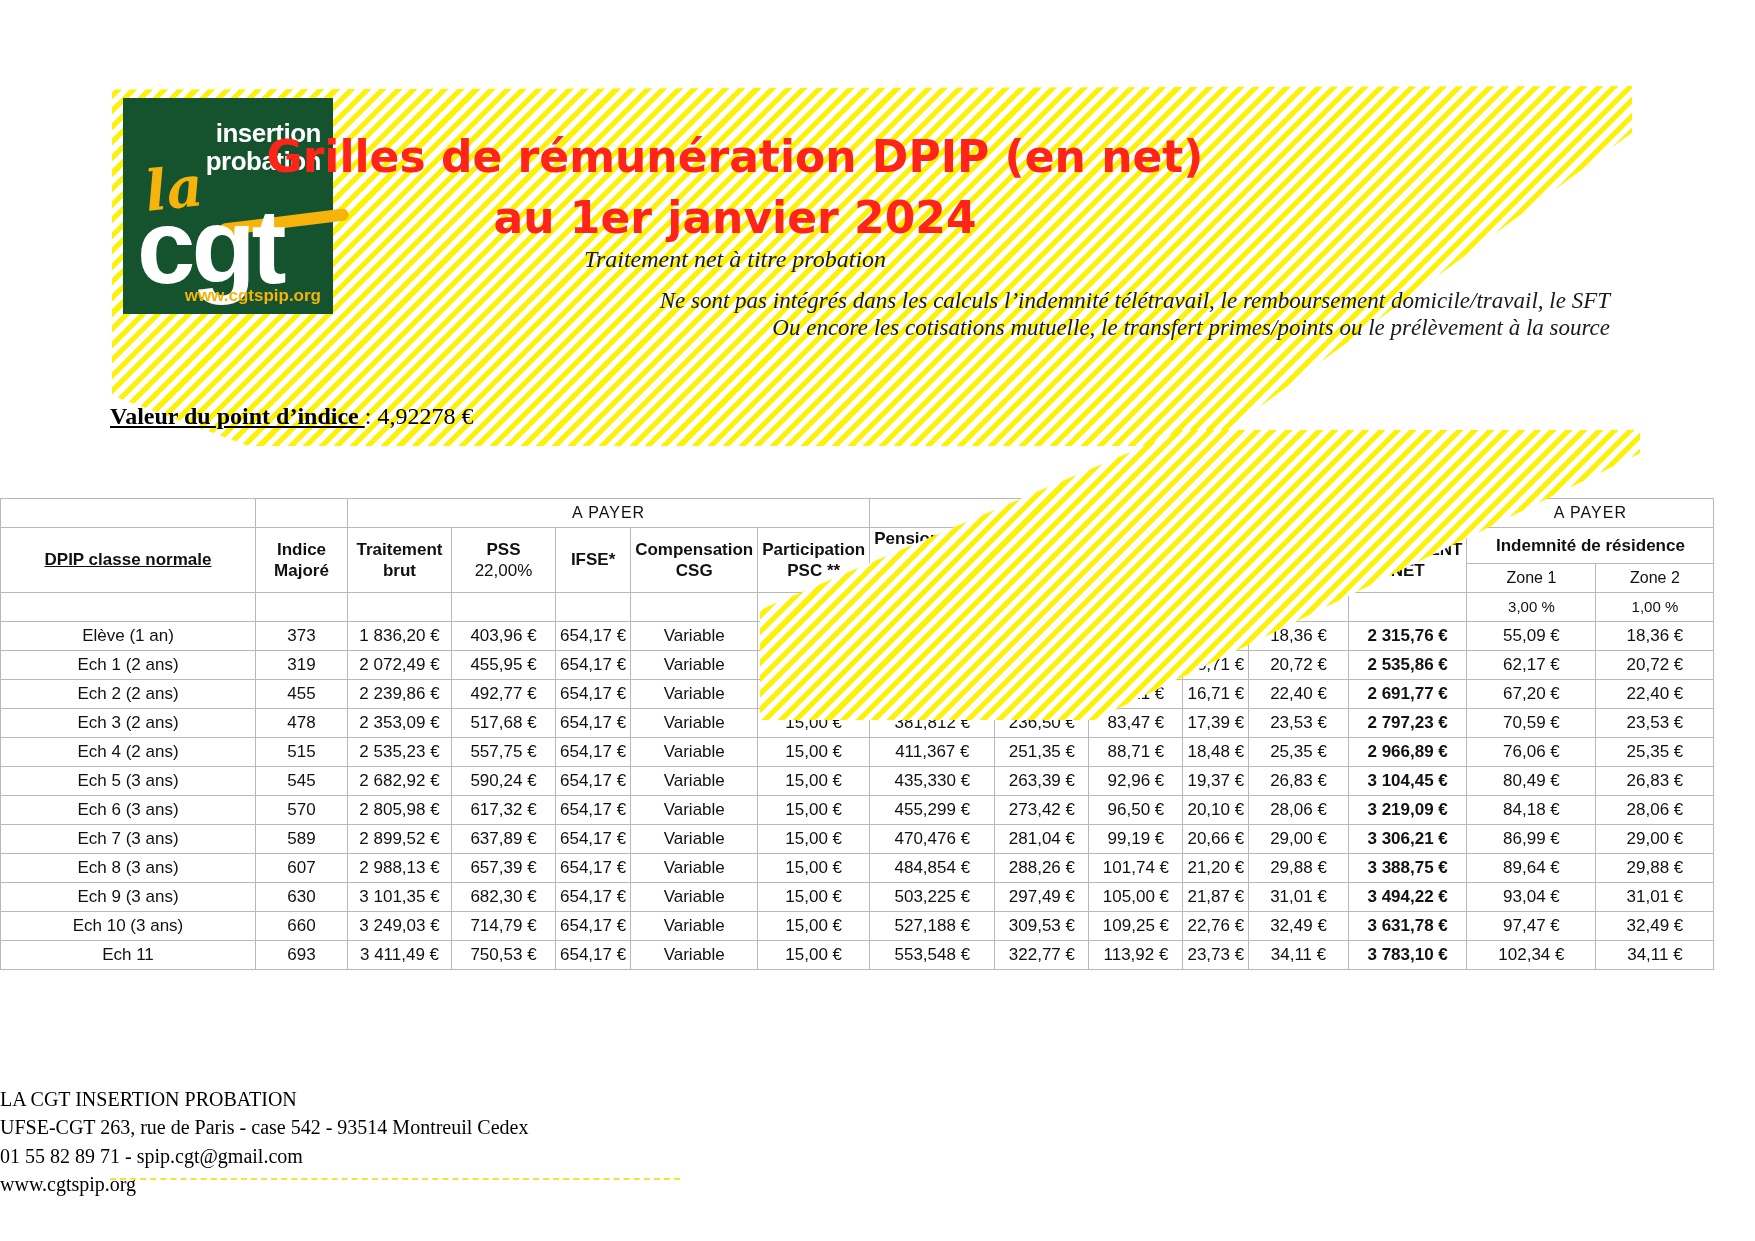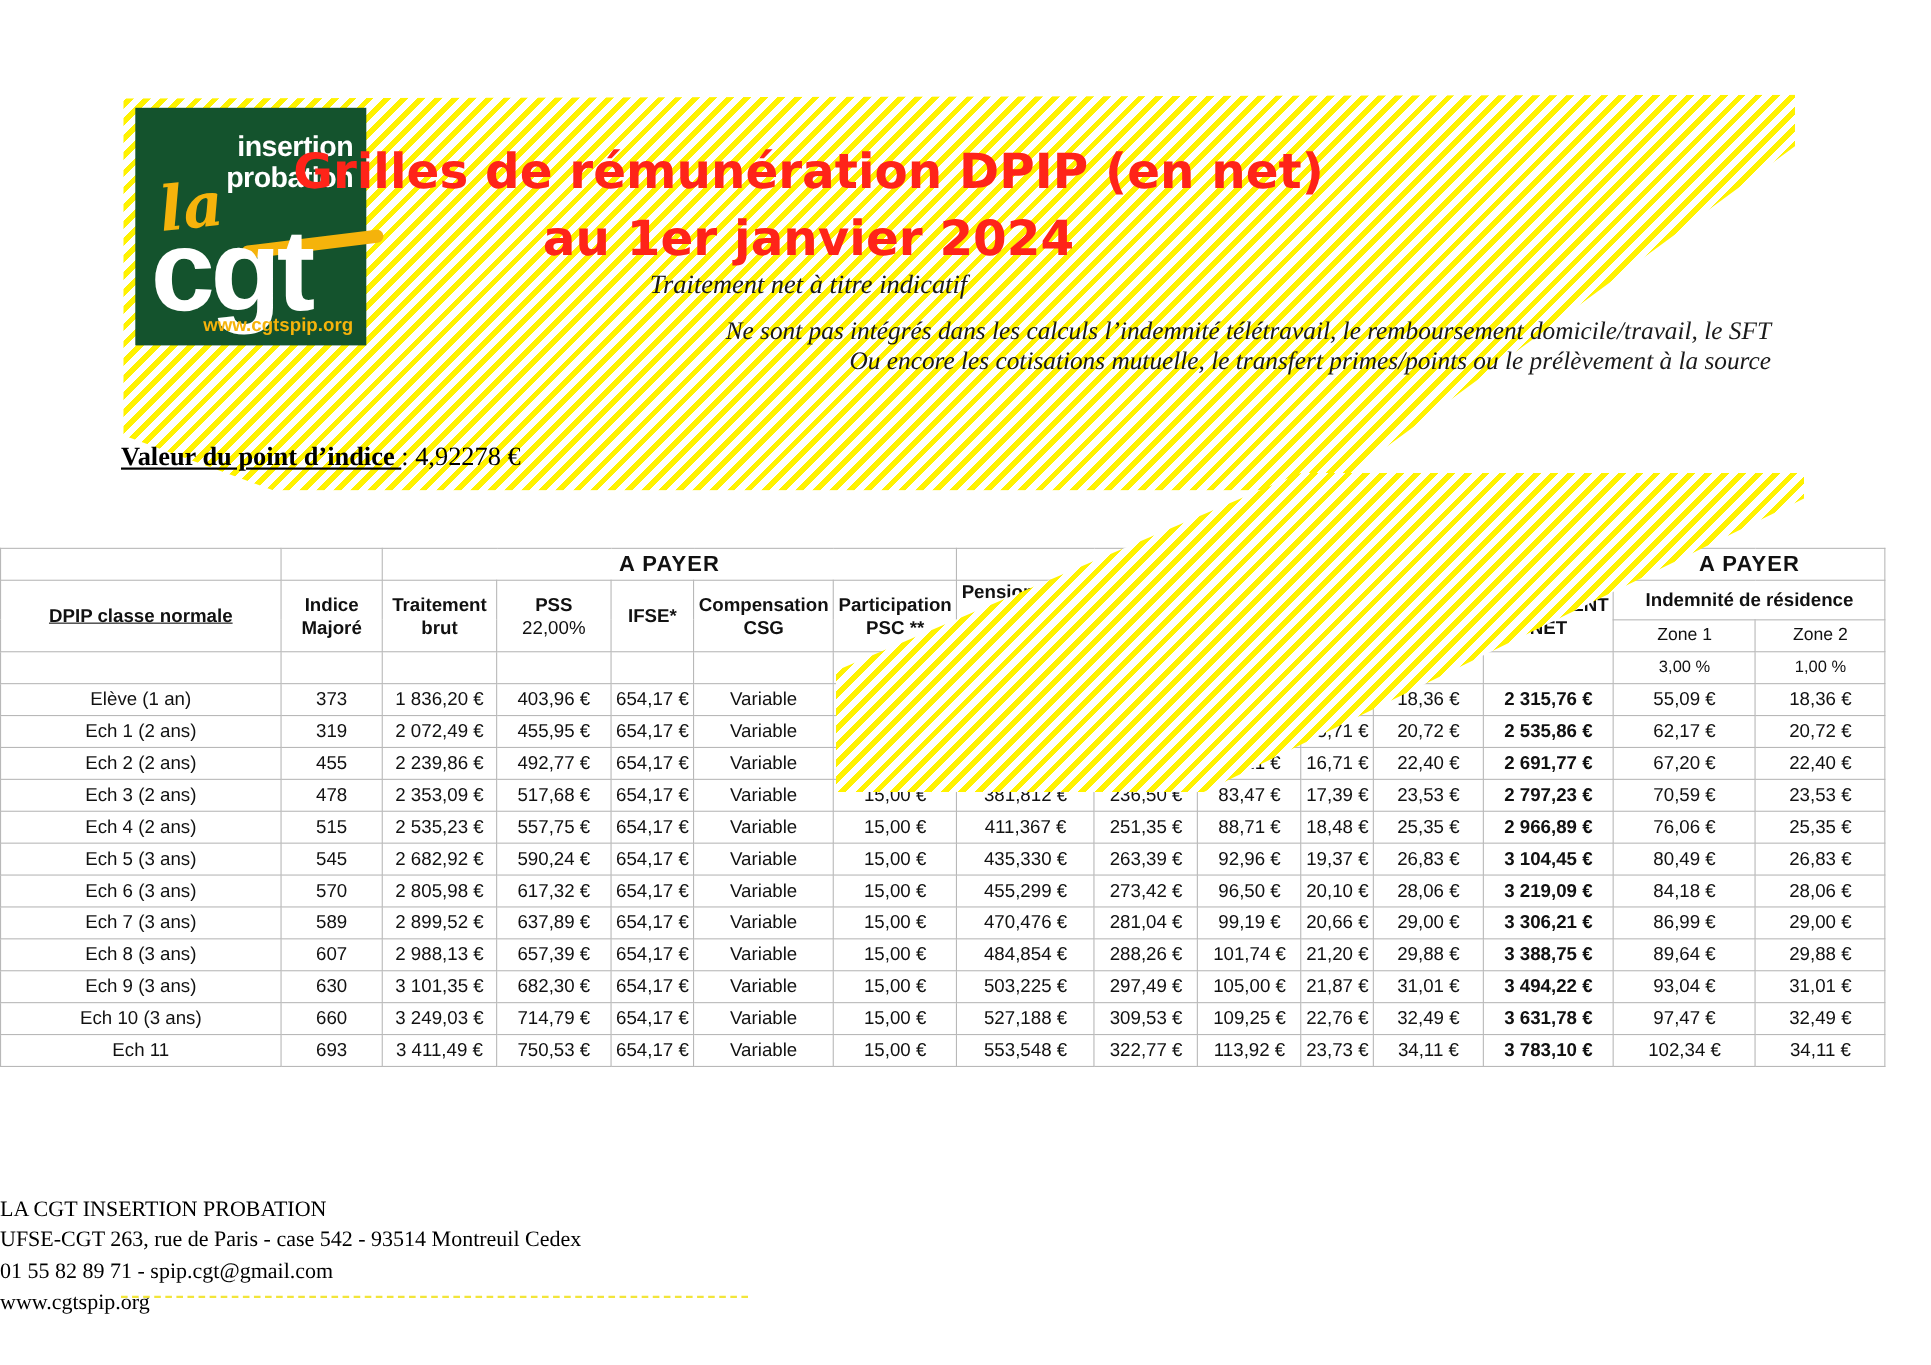--- a/index.html
+++ b/index.html
@@ -98,21 +98,21 @@
     padding:0 4px;
     text-align:center;
     vertical-align:middle;
     height:28px;
     background:transparent;
     white-space:nowrap;
   }
   td.blank{border:none;background:transparent;}
   
   td.grp{
-    font-size:20px;font-weight:bold;letter-spacing:1px;height:34px;
+    font-size:16px;font-weight:normal;letter-spacing:1px;height:34px;
   }
   td.grp-payer{background:#ececec;border:2px solid #000;}
   td.grp-deduire{background:#b3b0aa;border:2px solid #000;}
   td.grp-payer2{background:#ffffff;border:1px solid #b8b8b8;border-bottom:none;}
   
   td.head{
     font-weight:bold;font-size:17px;height:84px;line-height:1.25;
   }
   td.head-light{background:#ececec;border:2px solid #000;}
   td.head-grey{background:#b3b0aa;border:2px solid #000;}
@@ -155,21 +155,21 @@
   <div class="l-ins">insertion</div>
   <div class="l-pro">probation</div>
   <div class="l-swoosh"></div>
   <div class="l-la">la</div>
   <div class="l-cgt">cgt</div>
   <div class="l-url">www.cgtspip.org</div>
 </div>
 
 <div class="title-main" id="title-l1">Grilles de rémunération DPIP (en net)</div>
 <div class="title-main" id="title-l2">au 1er janvier 2024</div>
-<div id="subtitle">Traitement net à titre indicatif</div>
+<div id="subtitle">Traitement net à titre probation</div>
 <div id="note1">Ne sont pas intégrés dans les calculs l’indemnité télétravail, le remboursement domicile/travail, le SFT</div>
 <div id="note2">Ou encore les cotisations mutuelle, le transfert primes/points ou le prélèvement à la source</div>
 
 <div id="valeur-point">
   <span class="vp-label">Valeur du point d’indice </span><span>: 4,92278 €</span>
 </div>
 
 <table id="grid">
   <colgroup>
     <col style="width:255px">

